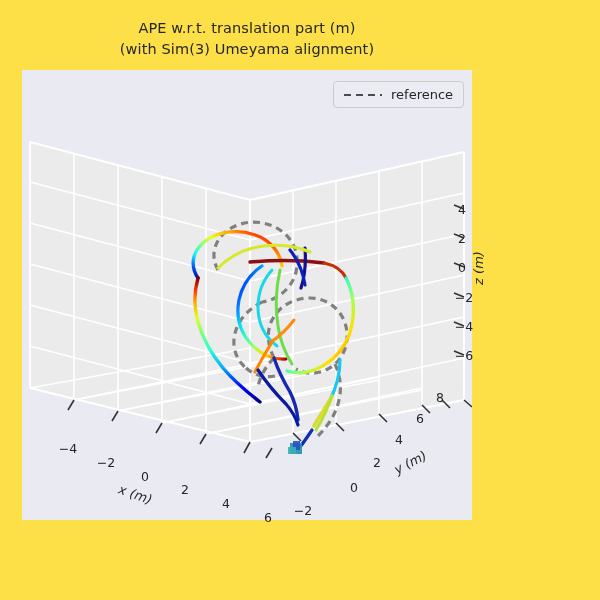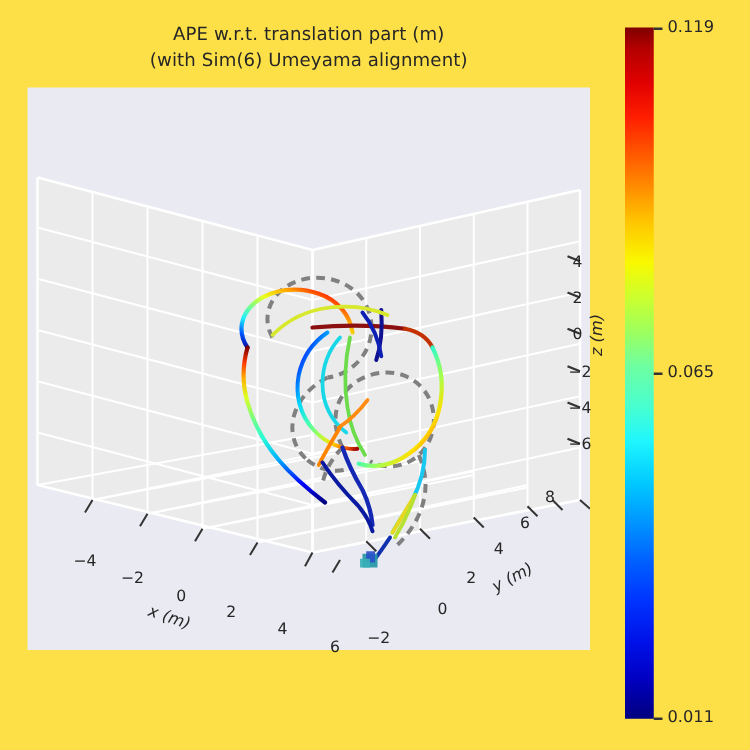--- a/index.html
+++ b/index.html
@@ -165,21 +165,21 @@
     overflow: hidden;
   }
 </style>
 </head>
 <body>
 
 <div id="figure">
 
   <div id="title-block">
     <span class="title-line">APE w.r.t. translation part (m)</span>
-    <span class="title-line">(with Sim(6) Umeyama alignment)</span>
+    <span class="title-line">(with Sim(3) Umeyama alignment)</span>
   </div>
 
   <div id="axes-area">
     <svg id="axes-svg" viewBox="0 0 450 450">
       <defs>
 
         <linearGradient id="jetA" x1="0" y1="1" x2="0" y2="0">
           <stop offset="0.00" stop-color="#00007f"></stop>
           <stop offset="0.12" stop-color="#0000ff"></stop>
           <stop offset="0.28" stop-color="#00b0ff"></stop>
@@ -344,20 +344,26 @@
         <path stroke="#1030b0" stroke-width="3.2" d="M290,360 C286,366 282,372 278,377"></path>
       </g>
 
       <g>
         <rect x="268" y="373" width="12" height="11" fill="#2a9aa8" opacity="0.95"></rect>
         <rect x="271" y="371" width="7" height="9" fill="#2850c8" opacity="0.9"></rect>
         <rect x="266" y="377" width="8" height="7" fill="#38b0b8" opacity="0.9"></rect>
       </g>
     </svg>
 
+    <div id="legend-box" style="left:311px; top:11px;">
+      <svg id="legend-dash" viewBox="0 0 40 10">
+        <line x1="1" y1="5" x2="39" y2="5" stroke="#4c4c4c" stroke-width="2.2" stroke-dasharray="7 5"></line>
+      </svg>
+      <span id="legend-label">reference</span>
+    </div>
   </div>
 
   <div>
     <span class="tick-label" style="left:68px;  top:448px;">−4</span>
     <span class="tick-label" style="left:106px; top:462px;">−2</span>
     <span class="tick-label" style="left:145px; top:476px;">0</span>
     <span class="tick-label" style="left:185px; top:489px;">2</span>
     <span class="tick-label" style="left:226px; top:503px;">4</span>
     <span class="tick-label" style="left:268px; top:517px;">6</span>
   </div>
@@ -380,23 +386,14 @@
     <span class="tick-label" style="left:464px; top:355px;">−6</span>
   </div>
 
   <span class="axis-name" style="left:118px; top:487px; transform: rotate(19deg);">x (m)</span>
   <span class="axis-name" style="left:393px; top:455px; transform: rotate(-28deg);">y (m)</span>
 
   <div id="z-name-clip">
     <span id="zaxis-name" style="left:8px; top:38px;">z (m)</span>
   </div>
 
-  <div id="colorbar-wrap">
-    <div id="colorbar-gradient"></div>
-    <div class="cb-tick" style="top:0px;"></div>
-    <div class="cb-tick" style="top:276px;"></div>
-    <div class="cb-tick" style="top:552px;"></div>
-    <span class="cb-label" style="top:0px;">0.119</span>
-    <span class="cb-label" style="top:276px;">0.065</span>
-    <span class="cb-label" style="top:552px;">0.011</span>
-  </div>
 
 </div>
 
 </body></html>

